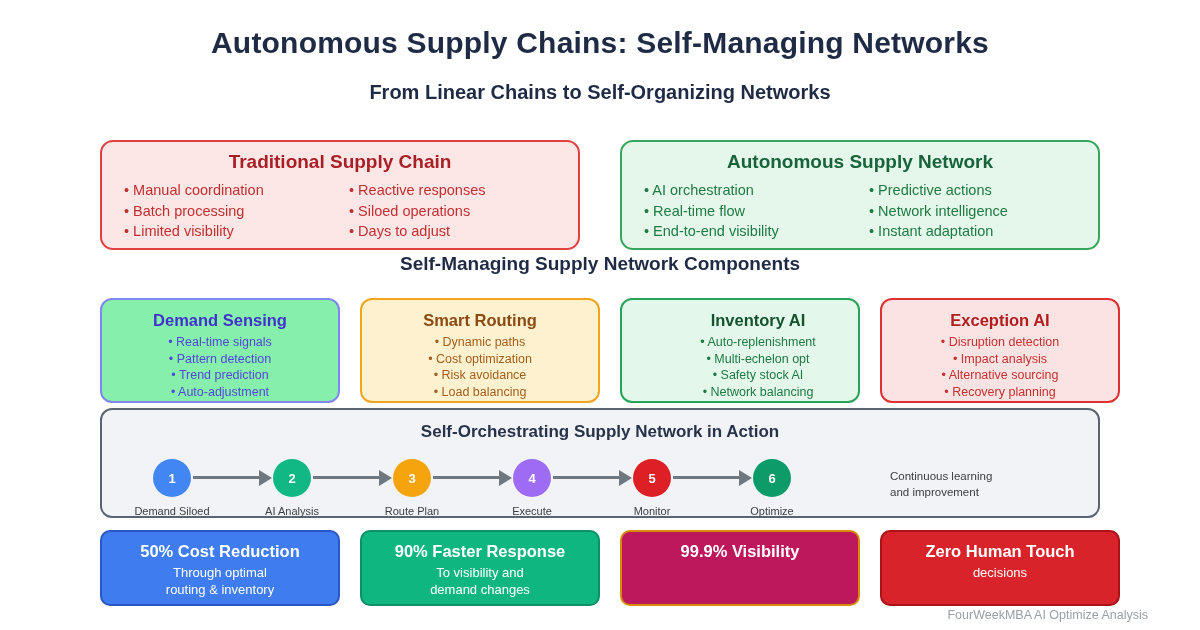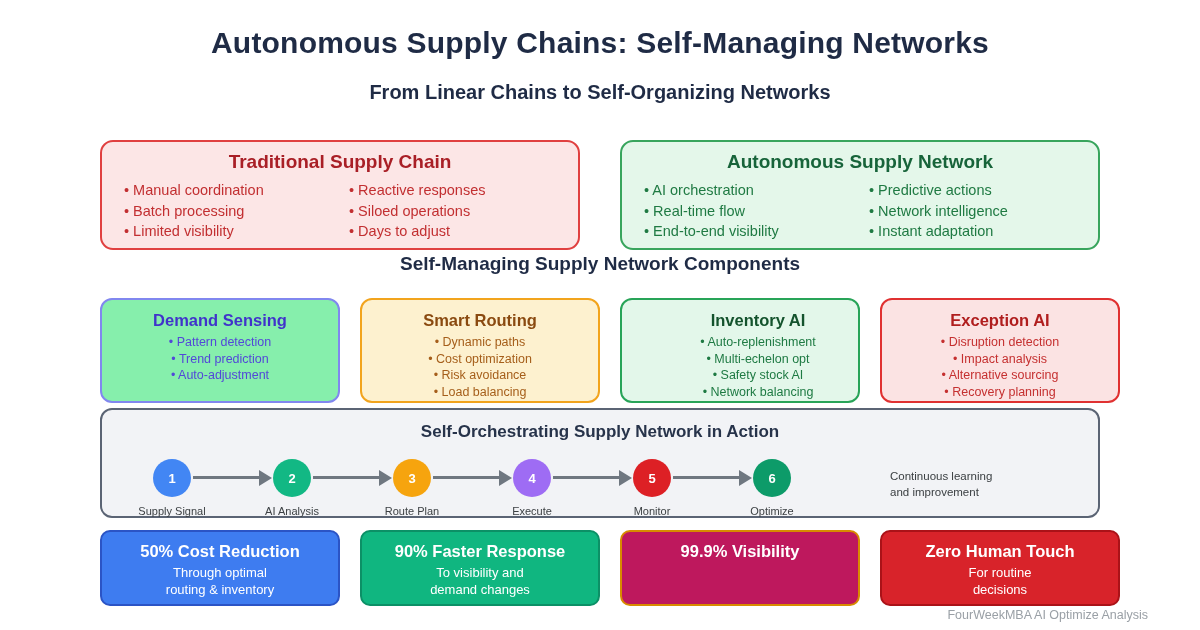--- a/index.html
+++ b/index.html
@@ -95,20 +95,21 @@
         <li>Instant adaptation</li>
       </ul>
     </div>
   </div>
 
   <div class="section-heading" style="color: rgb(31, 43, 69);">Self-Managing Supply Network Components</div>
 
   <div class="card x0" style="background-color: #86efac; border-color: rgb(129, 135, 239);">
     <div class="card-title" style="color: rgb(64, 51, 203);">Demand Sensing</div>
     <ul class="card-items" style="color: rgb(82, 72, 216);">
+      <li>Real-time signals</li>
       <li>Pattern detection</li>
       <li>Trend prediction</li>
       <li>Auto-adjustment</li>
     </ul>
   </div>
 
   <div class="card x1" style="background-color: rgb(253, 241, 207); border-color: rgb(242, 164, 29);">
     <div class="card-title" style="color: rgb(138, 74, 16);">Smart Routing</div>
     <ul class="card-items" style="color: rgb(165, 94, 26);">
       <li>Dynamic paths</li>
@@ -147,21 +148,21 @@
     <div class="step-circle" style="left: 411px; background-color: rgb(158, 108, 244);">4</div>
     <div class="step-circle" style="left: 531px; background-color: rgb(221, 32, 37);">5</div>
     <div class="step-circle" style="left: 651px; background-color: rgb(13, 155, 105);">6</div>
 
     <div class="arrow" style="left: 91px; color: rgb(111, 119, 128);"></div>
     <div class="arrow" style="left: 211px; color: rgb(111, 119, 128);"></div>
     <div class="arrow" style="left: 331px; color: rgb(111, 119, 128);"></div>
     <div class="arrow" style="left: 451px; color: rgb(111, 119, 128);"></div>
     <div class="arrow" style="left: 571px; color: rgb(111, 119, 128);"></div>
 
-    <div class="step-label" style="left: 15px; color: rgb(60, 64, 67);">Supply Signal</div>
+    <div class="step-label" style="left: 15px; color: rgb(60, 64, 67);">Demand Siloed</div>
     <div class="step-label" style="left: 135px; color: rgb(60, 64, 67);">AI Analysis</div>
     <div class="step-label" style="left: 255px; color: rgb(60, 64, 67);">Route Plan</div>
     <div class="step-label" style="left: 375px; color: rgb(60, 64, 67);">Execute</div>
     <div class="step-label" style="left: 495px; color: rgb(60, 64, 67);">Monitor</div>
     <div class="step-label" style="left: 615px; color: rgb(60, 64, 67);">Optimize</div>
 
     <div class="flow-note" style="color: rgb(60, 64, 67);">
       <div>Continuous learning</div>
       <div>and improvement</div>
     </div>
@@ -180,20 +181,19 @@
       <div>To visibility and</div>
       <div>demand changes</div>
     </div>
   </div>
   <div class="stat x2" style="background-color: #be185d; border-color: rgb(215, 139, 0);">
     <div class="stat-title">99.9% Visibility</div>
   </div>
   <div class="stat x3" style="background-color: rgb(216, 35, 42); border-color: rgb(170, 18, 24);">
     <div class="stat-title">Zero Human Touch</div>
     <div class="stat-sub">
-      <div>For routine</div>
       <div>decisions</div>
     </div>
   </div>
 
   <div class="footer" style="color: rgb(154, 160, 166);">FourWeekMBA AI Optimize Analysis</div>
 
 </div>
 
 </body></html>

